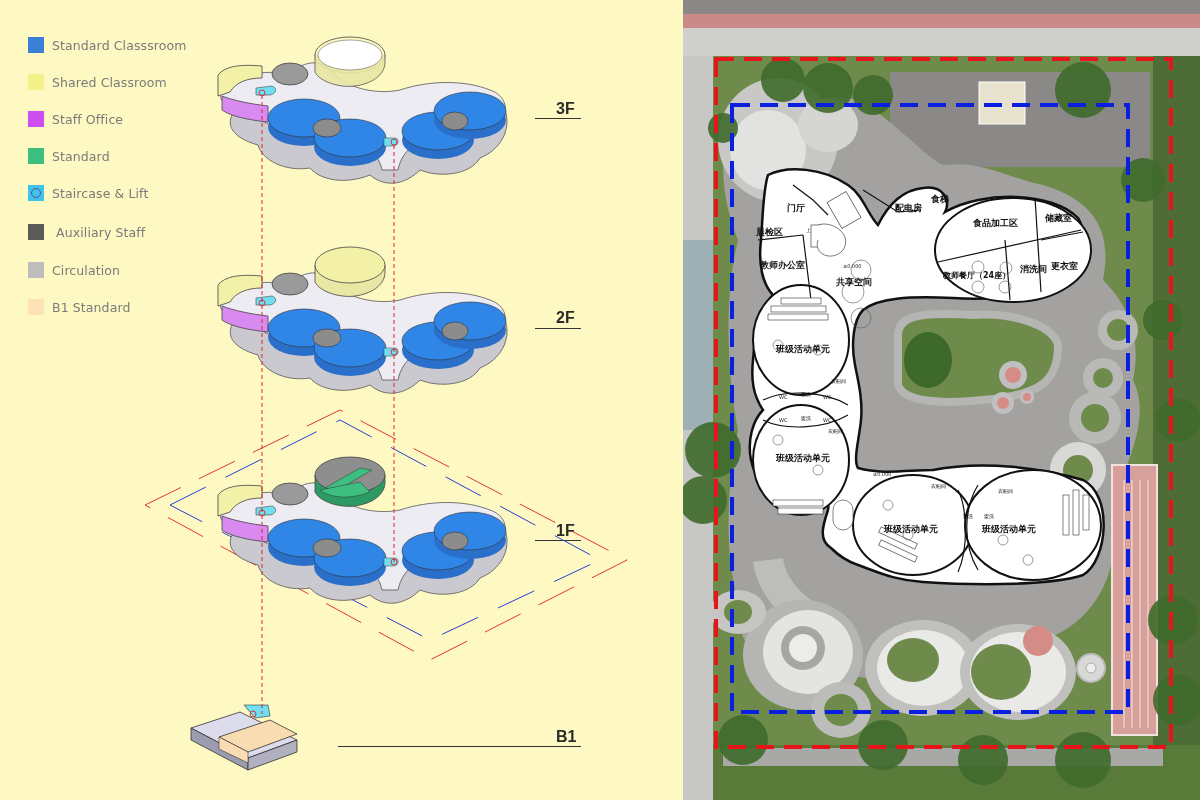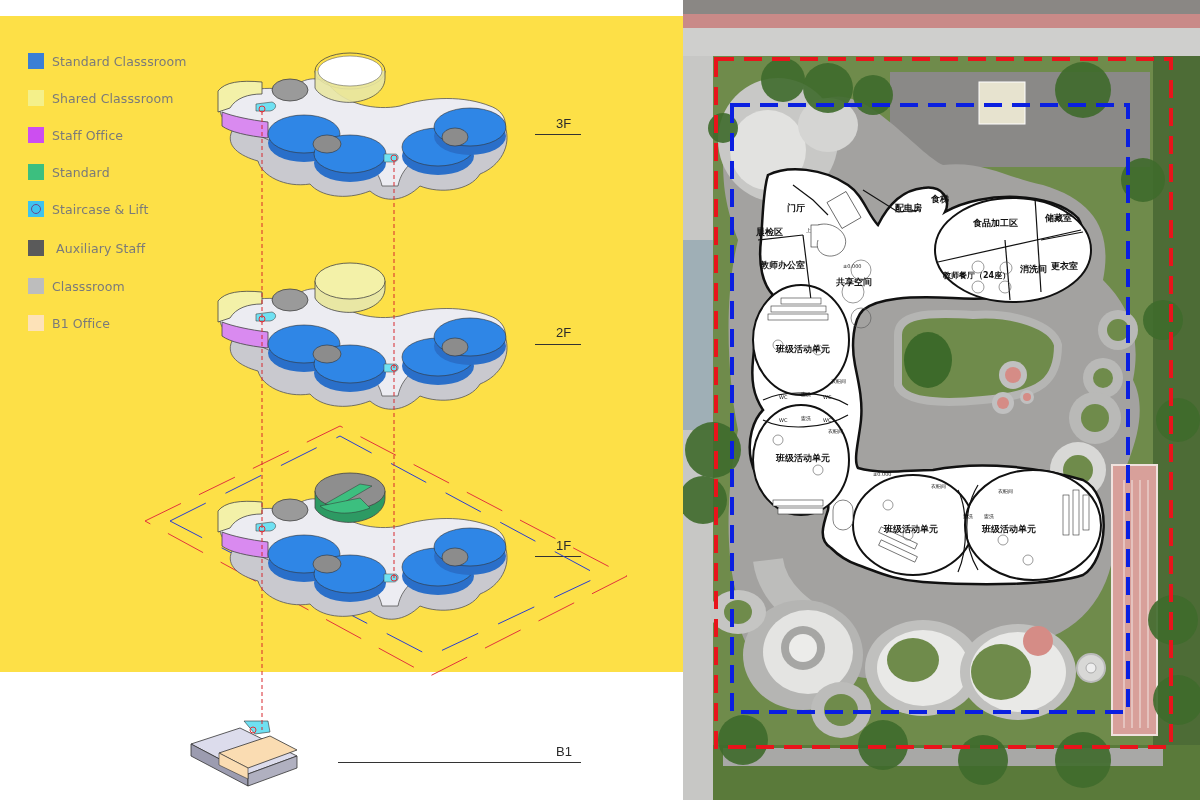--- a/index.html
+++ b/index.html
@@ -1,28 +1,28 @@
 <!DOCTYPE html>
 <html><head>
 <meta charset="utf-8">
 <style>
   * { box-sizing: border-box; margin: 0; padding: 0; }
   html, body { width: 1200px; height: 800px; overflow: hidden; background: #ffffff; }
   body { position: relative; font-family: "DejaVu Sans", sans-serif; }
 
   
-  #left-panel { position: absolute; left: 0; top: 16px; width: 683px; height: 656px; background: #fde047; }
+  #left-panel { position: absolute; left: 0; top: 0; width: 683px; height: 800px; background: #fef9c3; }
 
   .legend { position: absolute; left: 28px; top: 36px; }
   .legend-item { position: absolute; left: 0; height: 18px; display: flex; align-items: center; white-space: nowrap; }
   .legend-swatch { width: 16px; height: 16px; display: inline-block; position: relative; }
   .legend-label { margin-left: 8px; font-size: 12.5px; color: #7a7a7a; font-family: "DejaVu Sans", sans-serif; letter-spacing: 0.1px; }
   .swatch-ring { position: absolute; left: 3px; top: 3px; width: 10px; height: 10px; border: 1.4px solid #6a4a8a; border-radius: 50%; }
 
-  .floor-label { position: absolute; font-size: 13px; color: #2b2b2b; font-family: "Liberation Sans", sans-serif; }
+  .floor-label { position: absolute; font-size: 16px; color: #2b2b2b; font-family: "Liberation Sans", sans-serif; font-weight: bold; }
   .floor-line { position: absolute; height: 1.2px; background: #333; }
 
   svg.iso { position: absolute; left: 0; top: 0; }
 
   
   #right-panel { position: absolute; left: 683px; top: 0; width: 517px; height: 800px; overflow: hidden; background: #9a9894; }
   #right-panel svg { position: absolute; left: 0; top: 0; }
   .cn { font-family: "DejaVu Sans", sans-serif; font-size: 9px; fill: #111; font-weight: bold; }
   .cn-s { font-family: "DejaVu Sans", sans-serif; font-size: 5px; fill: #111; }
 </style>
@@ -31,21 +31,21 @@
 
 <div id="left-panel">
 
   <div class="legend">
     <div class="legend-item" style="top:0px">
       <span class="legend-swatch" style="background:#3a7fd5"></span>
       <span class="legend-label">Standard Classsroom</span>
     </div>
     <div class="legend-item" style="top:37px">
       <span class="legend-swatch" style="background:#f4f08a"></span>
-      <span class="legend-label">Shared Classsroom</span>
+      <span class="legend-label">Shared Classroom</span>
     </div>
     <div class="legend-item" style="top:74px">
       <span class="legend-swatch" style="background:#cc4ef0"></span>
       <span class="legend-label">Staff Office</span>
     </div>
     <div class="legend-item" style="top:111px">
       <span class="legend-swatch" style="background:#3cbf7f"></span>
       <span class="legend-label">Standard</span>
     </div>
     <div class="legend-item" style="top:148px">
@@ -53,25 +53,25 @@
           <span class="swatch-ring"></span>
         </span>
       <span class="legend-label">Staircase &amp; Lift</span>
     </div>
     <div class="legend-item" style="top:187px">
       <span class="legend-swatch" style="background:#5a5a5a"></span>
       <span class="legend-label" style="white-space:pre"> Auxiliary Staff</span>
     </div>
     <div class="legend-item" style="top:225px">
       <span class="legend-swatch" style="background:#bdbdbd"></span>
-      <span class="legend-label">Classsroom</span>
+      <span class="legend-label">Circulation</span>
     </div>
     <div class="legend-item" style="top:262px">
       <span class="legend-swatch" style="background:#fde2b8"></span>
-      <span class="legend-label">B1 Office</span>
+      <span class="legend-label">B1 Standard</span>
     </div>
   </div>
 
   <div class="floor-label" style="left:556px;top:100px">3F</div>
   <div class="floor-line" style="left:535px;top:118px;width:46px"></div>
   <div class="floor-label" style="left:556px;top:309px">2F</div>
   <div class="floor-line" style="left:535px;top:328px;width:46px"></div>
   <div class="floor-label" style="left:556px;top:522px">1F</div>
   <div class="floor-line" style="left:535px;top:540px;width:46px"></div>
   <div class="floor-label" style="left:556px;top:728px">B1</div>

